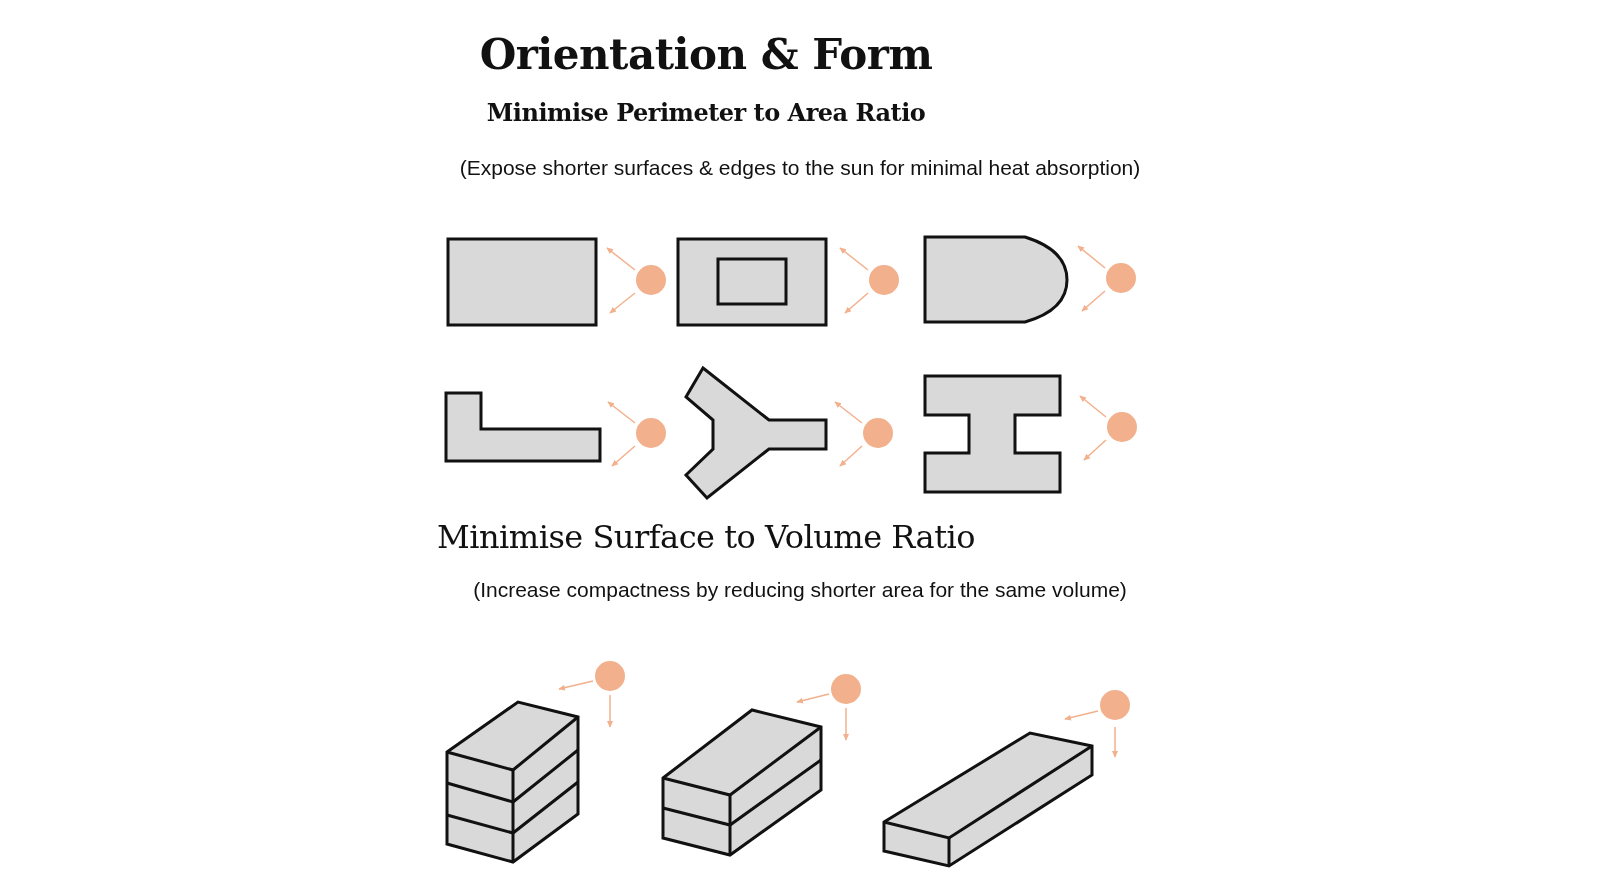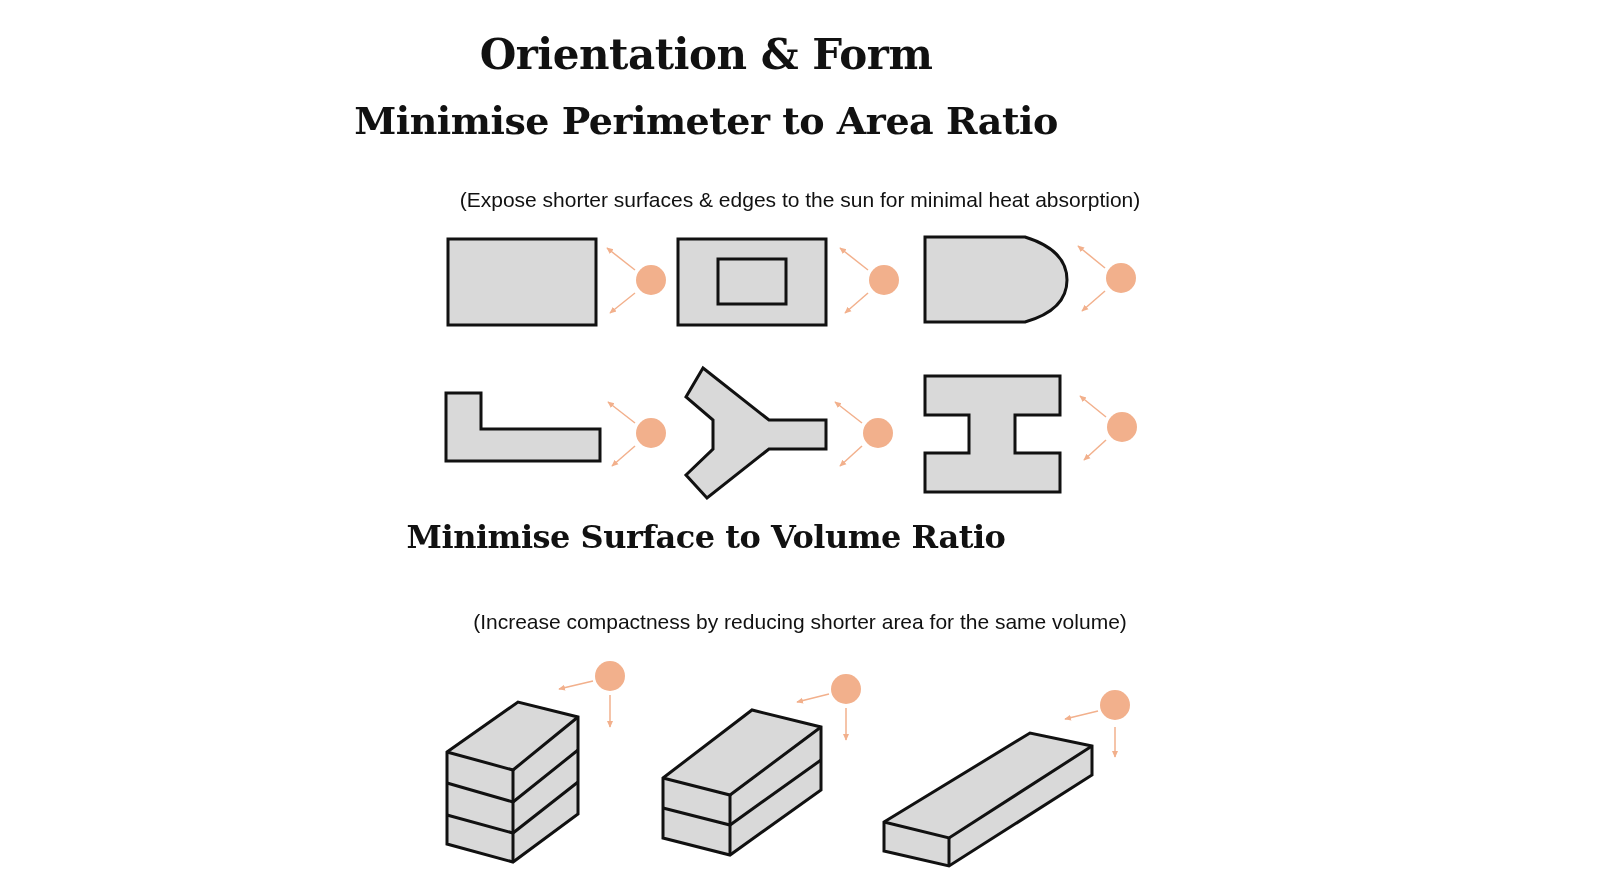--- a/index.html
+++ b/index.html
@@ -2,25 +2,25 @@
 <html><head>
   <meta charset="utf-8">
   <style>
     html, body { margin: 0; padding: 0; background: #ffffff; }
     body { width: 1600px; height: 880px; position: relative; overflow: hidden; }
     .title {
       position: absolute; left: 0; width: 1412px; text-align: center;
       font-family: "DejaVu Serif", serif; color: #111; margin: 0;
     }
     .t-main { top: 30px; font-size: 42px; font-weight: bold; letter-spacing: -0.5px; }
-    .t-sub1 { top: 98px; font-size: 38px; font-weight: bold; letter-spacing: -0.5px; }
-    .t-sub2 { top: 518px; font-size: 32px; font-weight: bold; letter-spacing: -0.5px; }
+    .t-sub1 { top: 98px; font-size: 24px; font-weight: bold; letter-spacing: -0.5px; }
+    .t-sub2 { top: 518px; font-size: 32px; font-weight: normal; letter-spacing: -0.5px; }
     .caption {
       position: absolute; left: 0; width: 1600px; text-align: center;
-      font-family: "Liberation Sans", sans-serif; font-size: 21px; color: #111; margin-top: 32px;
+      font-family: "Liberation Sans", sans-serif; font-size: 21px; color: #111;
     }
     .c1 { top: 156px; }
     .c2 { top: 578px; }
     svg.diagram { position: absolute; left: 0; top: 0; }
   </style>
 </head>
 <body>
 
 <h1 class="title t-main">Orientation &amp; Form</h1>
 <h2 class="title t-sub1">Minimise Perimeter to Area Ratio</h2>

